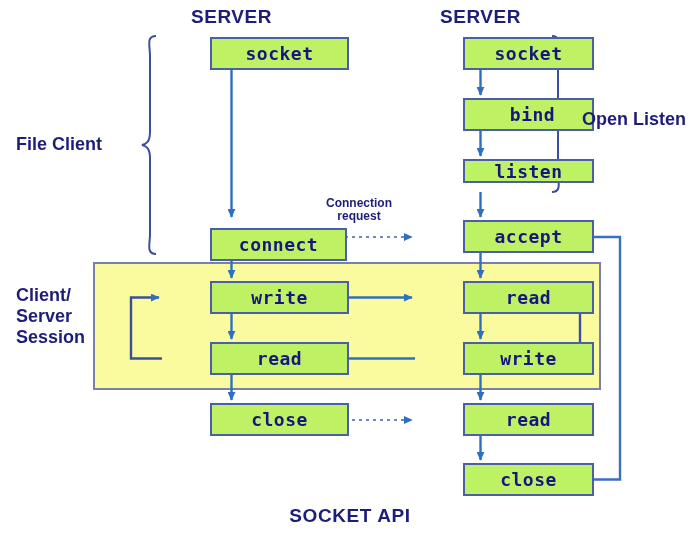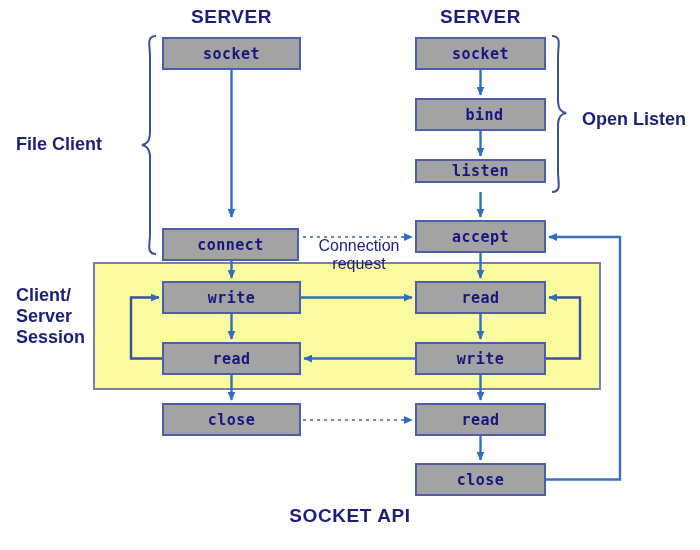--- a/index.html
+++ b/index.html
@@ -29,50 +29,50 @@
     font-weight: bold;
     font-size: 19px;
     color: #1d1d7a;
     letter-spacing: 0.5px;
     white-space: nowrap;
     text-align: center;
   }
   .api-node {
     position: absolute;
     box-sizing: border-box;
-    background: #a3a3a3;
+    background: #bef264;
     border: 2px solid #4a5fa8;
     display: flex;
     align-items: center;
     justify-content: center;
     font-family: "DejaVu Sans Mono", monospace;
     font-weight: bold;
-    font-size: 15px;
+    font-size: 18px;
     color: #16167e;
     letter-spacing: 0.5px;
+    margin-left: 48px;
   }
   .bracket-label {
     position: absolute;
     font-family: "Liberation Sans", sans-serif;
     font-weight: bold;
     font-size: 18px;
     color: #1d1d7a;
     line-height: 1.18;
     white-space: pre-line;
   }
   .edge-label {
     position: absolute;
     font-family: "Liberation Sans", sans-serif;
-    font-weight: normal;
-    font-size: 16px;
+    font-weight: bold;
+    font-size: 12px;
     color: #1d1d7a;
     line-height: 1.1;
     text-align: center;
     white-space: pre-line;
-    margin-top: 40px;
   }
   .footer-title {
     position: absolute;
     font-family: "Liberation Sans", sans-serif;
     font-weight: bold;
     font-size: 19px;
     color: #1d1d7a;
     letter-spacing: 0.6px;
     white-space: nowrap;
     text-align: center;

